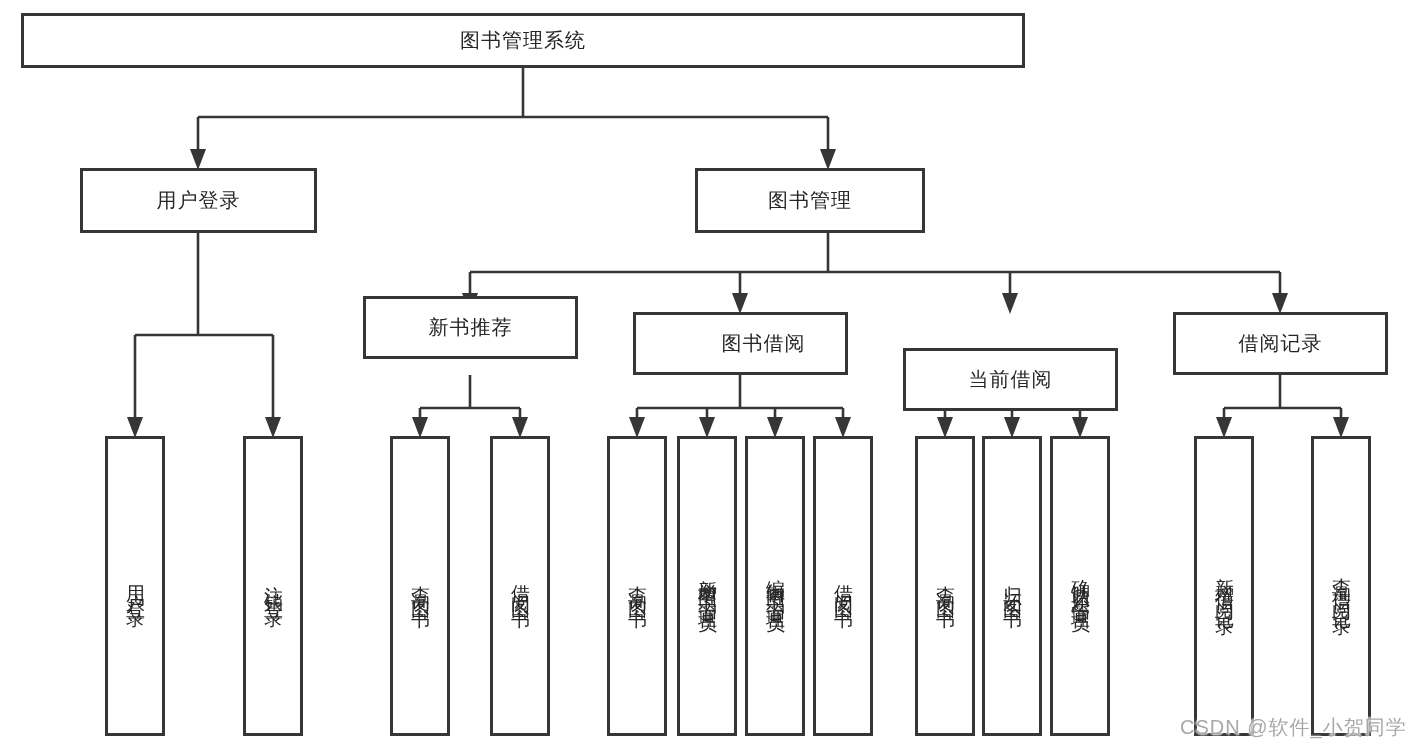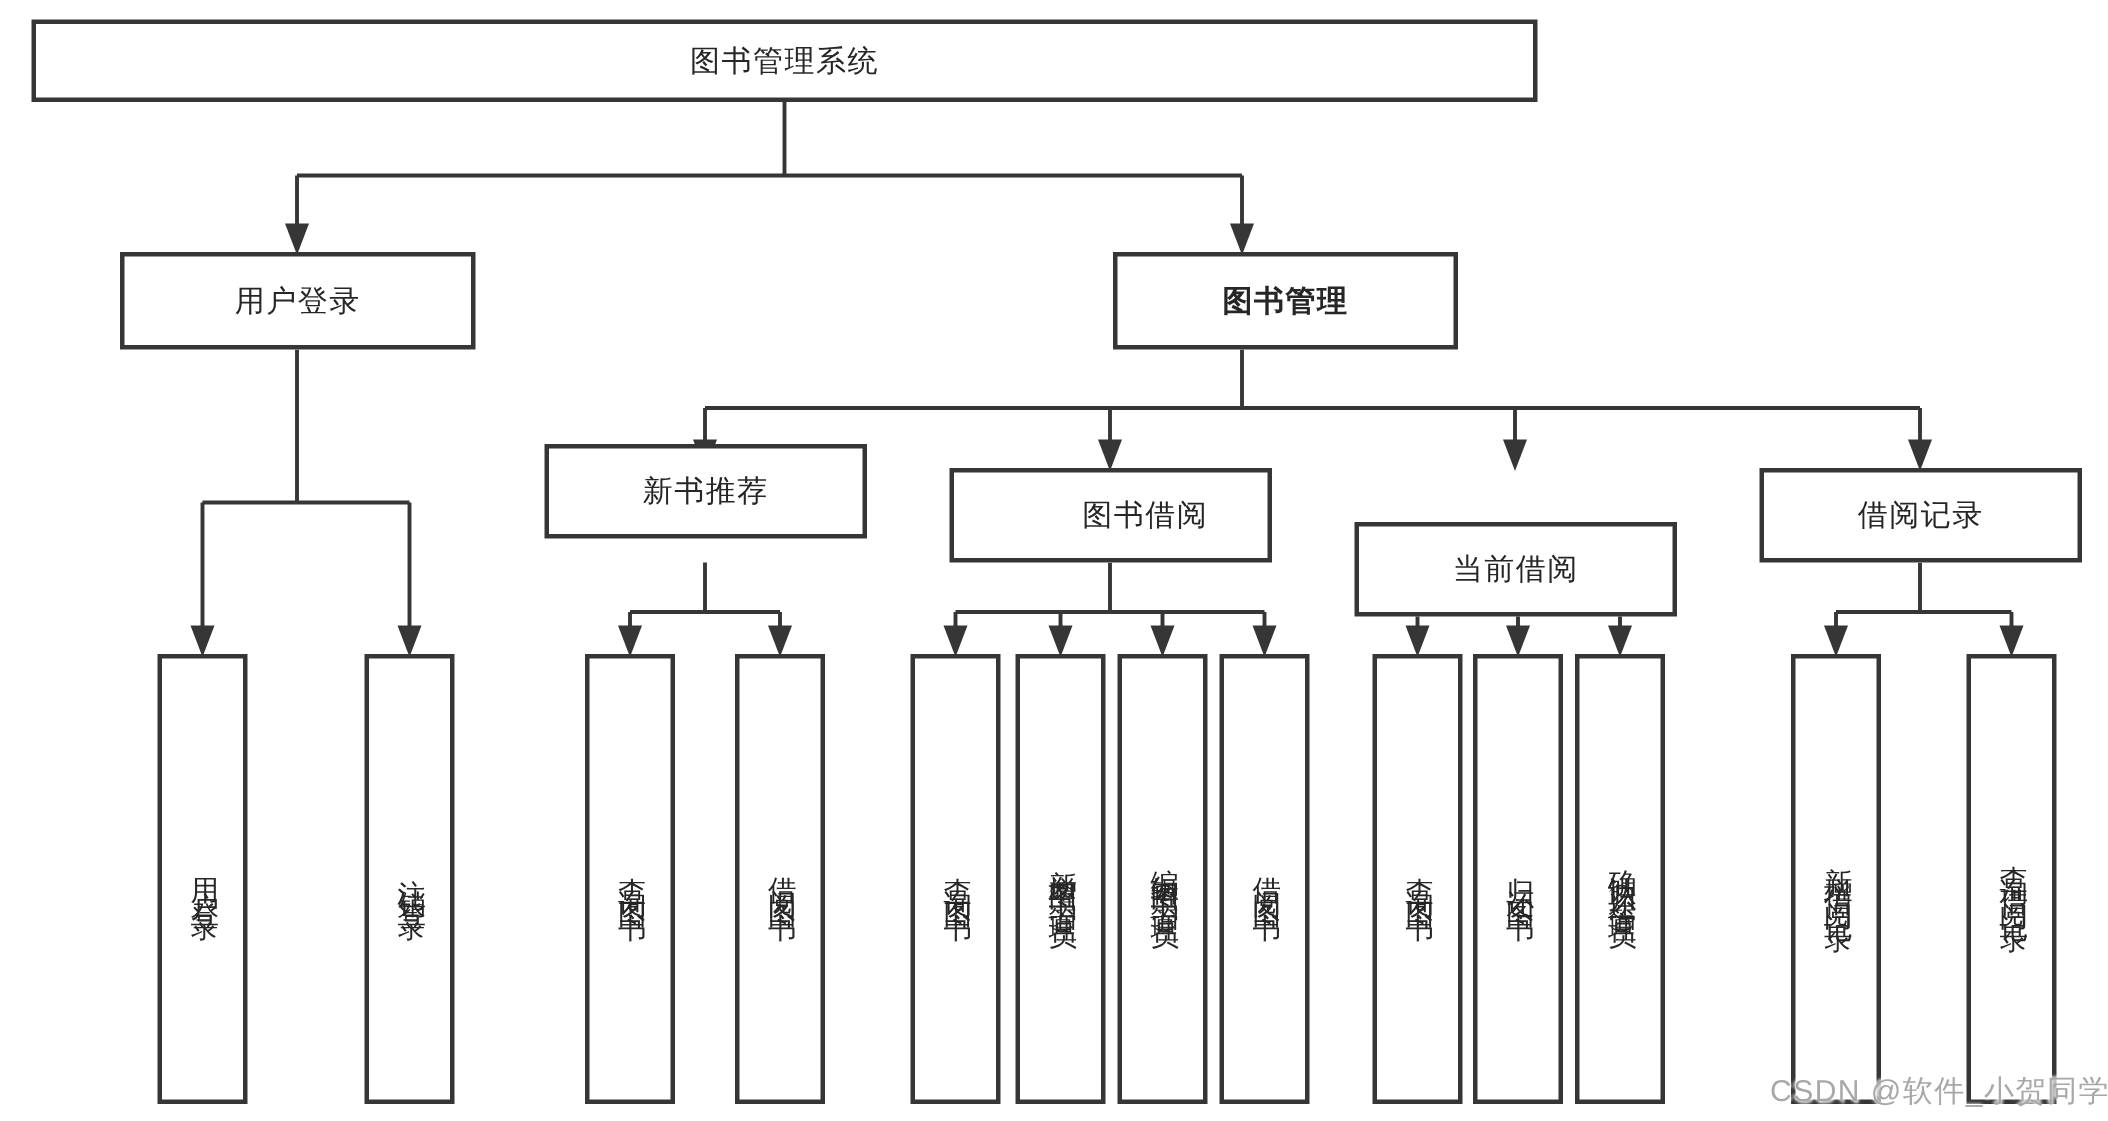--- a/index.html
+++ b/index.html
@@ -114,21 +114,21 @@
       <line x1="1224" y1="408" x2="1341" y2="408" stroke="#363636" stroke-width="2.6"></line>
       <line x1="1224" y1="408" x2="1224" y2="421" stroke="#363636" stroke-width="2.6"></line>
       <polygon points="1224,438 1216,417 1232,417" fill="#363636"></polygon>
       <line x1="1341" y1="408" x2="1341" y2="421" stroke="#363636" stroke-width="2.6"></line>
       <polygon points="1341,438 1333,417 1349,417" fill="#363636"></polygon>
     </svg>
 
   <div class="node h" style="left:21px; top:13px; width:1004px; height:55px;">图书管理系统</div>
 
   <div class="node h" style="left:80px; top:168px; width:237px; height:65px;">用户登录</div>
-  <div class="node h" style="left:742px; top:168px; width:230px; height:65px;font-weight:bold;">图书管理</div>
+  <div class="node h" style="left:695px; top:168px; width:230px; height:65px;">图书管理</div>
 
   <div class="node h" style="left:363px; top:296px; width:215px; height:63px;">新书推荐</div>
   <div class="node h" style="left:633px; top:312px; width:215px; height:63px;padding-left:46px;">图书借阅</div>
   <div class="node h" style="left:903px; top:312px; width:215px; height:63px;margin-top:36px;">当前借阅</div>
   <div class="node h" style="left:1173px; top:312px; width:215px; height:63px;">借阅记录</div>
 
   <div class="node v" style="left:105px; top:436px; width:60px; height:300px;">用户登录</div>
   <div class="node v" style="left:243px; top:436px; width:60px; height:300px;">注销登录</div>
 
   <div class="node v" style="left:390px; top:436px; width:60px; height:300px;">查询图书</div>

